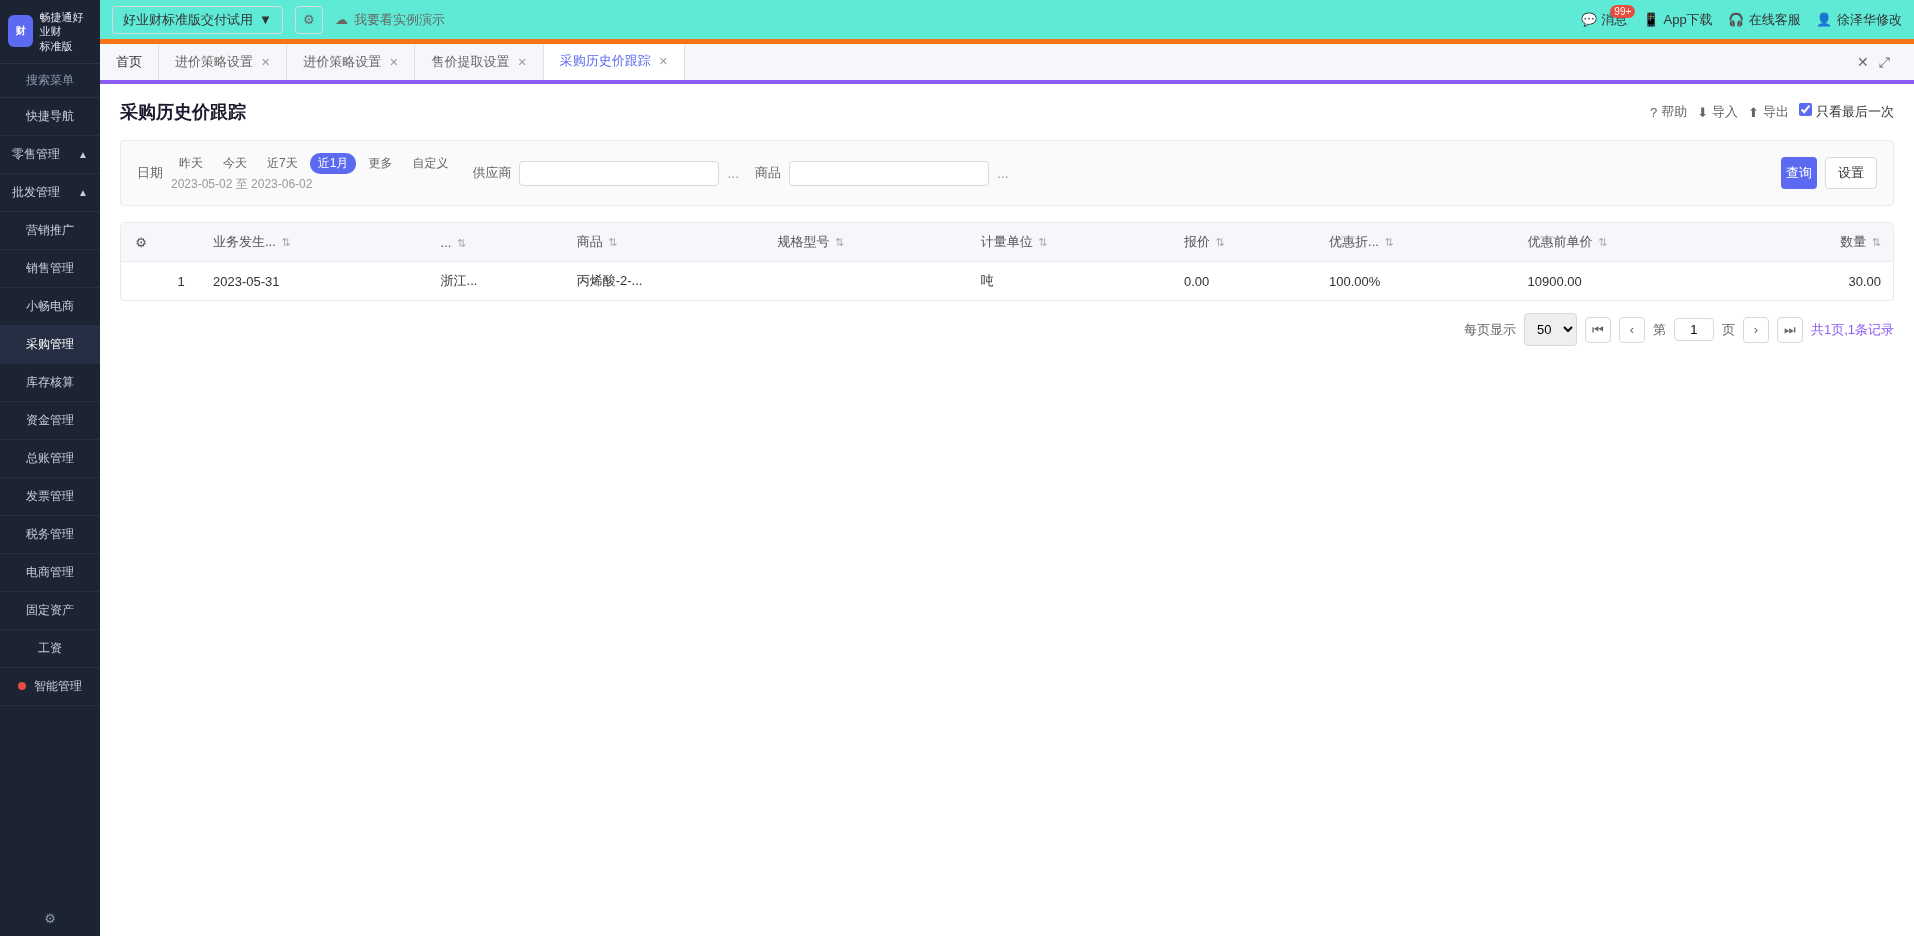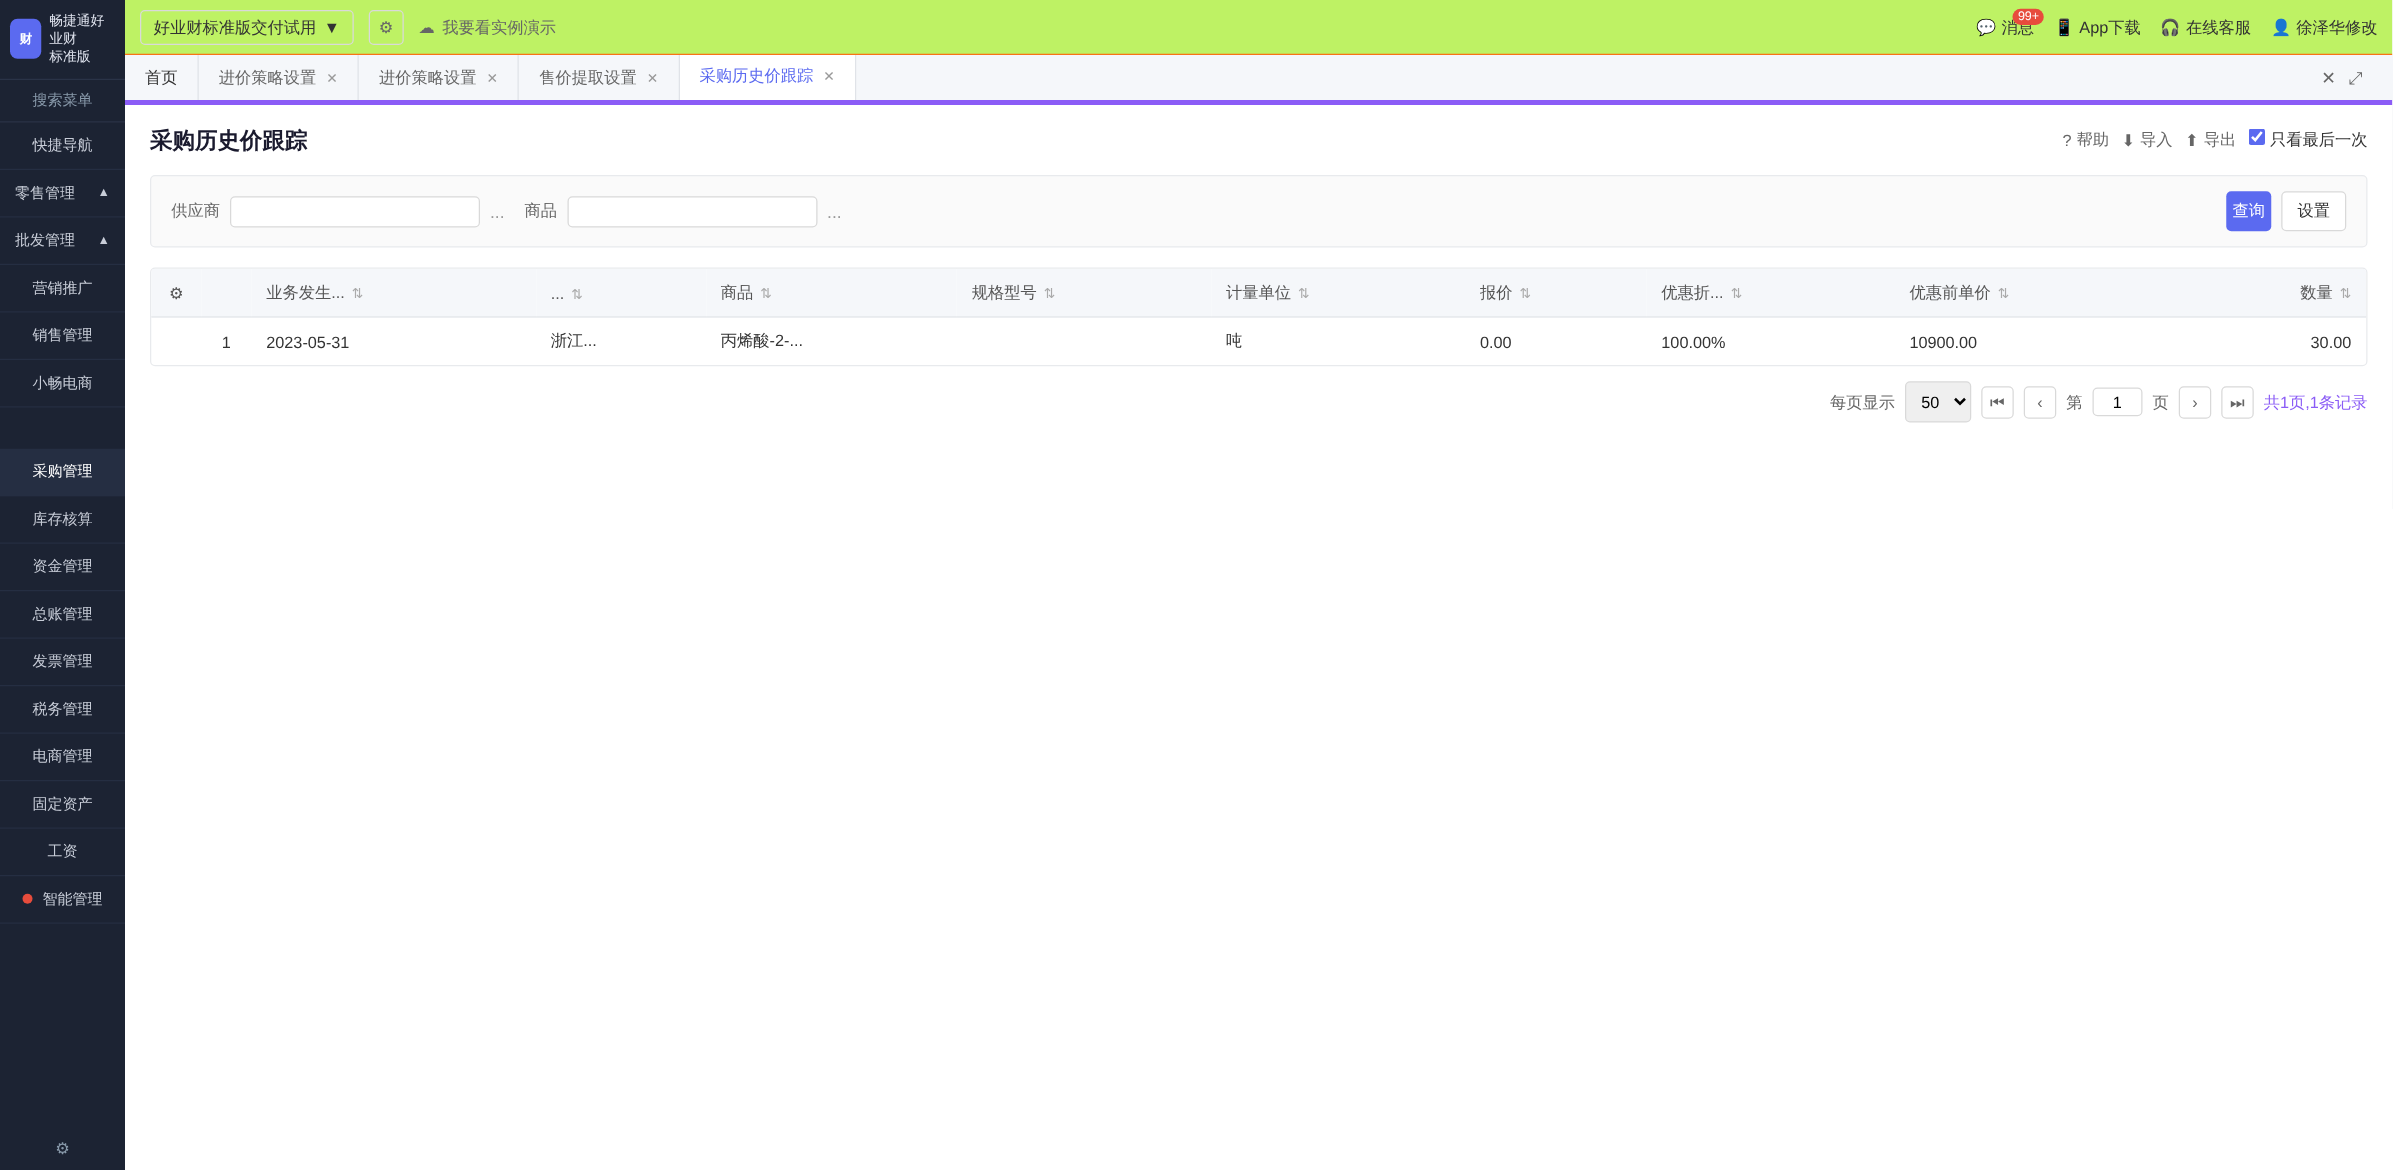--- a/index.html
+++ b/index.html
@@ -46,21 +46,21 @@
       text-align: center;
       font-size: 12px;
       color: #c8cdd8;
       cursor: pointer;
       display: flex;
       align-items: center;
       justify-content: center;
       gap: 4px;
       border-bottom: 1px solid #252e42;
     }
-    .sidebar-nav-item.active { color: #fff; background: #252e42; margin-top: 33px; }
+    .sidebar-nav-item.active { color: #fff; background: #252e42; }
     .sidebar-nav-item.has-arrow { justify-content: space-between; padding: 10px 12px; }
     .sidebar-nav-item .arrow { font-size: 10px; }
     .sidebar-nav-item.dot-item { position: relative; }
     .sidebar-nav-item .dot { width: 8px; height: 8px; background: #e74c3c; border-radius: 50%; margin-right: 4px; }
     .sidebar-bottom {
       margin-top: auto;
       padding: 10px;
       text-align: center;
       color: #8899aa;
       cursor: pointer;
@@ -71,22 +71,22 @@
       flex: 1;
       display: flex;
       flex-direction: column;
       height: 100%;
       overflow: hidden;
     }
 
     
     .topbar {
       height: 44px;
-      background: #bef264;
-      border-bottom: 1px solid #f97316;
+      background: #5eead4;
+      border-bottom: 5px solid #f97316;
       display: flex;
       align-items: center;
       padding: 0 12px;
       gap: 12px;
       flex-shrink: 0;
     }
     .topbar-selector {
       display: flex;
       align-items: center;
       gap: 6px;
@@ -476,20 +476,34 @@
         <label class="checkbox-label">
           <input type="checkbox" checked="" style="">
           <span>只看最后一次</span>
         </label>
       </div>
     </div>
 
     <div class="filter-bar">
       <div class="filter-row">
 
+        <div class="filter-item">
+          <span class="filter-label">日期</span>
+          <div>
+            <div class="date-btns">
+              <span class="date-btn">昨天</span>
+              <span class="date-btn">今天</span>
+              <span class="date-btn">近7天</span>
+              <span class="date-btn active">近1月</span>
+              <span class="date-btn">更多</span>
+              <span class="date-btn">自定义</span>
+            </div>
+            <div class="date-range">2023-05-02 至 2023-06-02</div>
+          </div>
+        </div>
 
         <div class="filter-item">
           <span class="filter-label">供应商</span>
           <input class="filter-input" type="text" style="">
           <span class="filter-dots">...</span>
         </div>
 
         <div class="filter-item">
           <span class="filter-label">商品</span>
           <input class="filter-input" type="text" style="">

